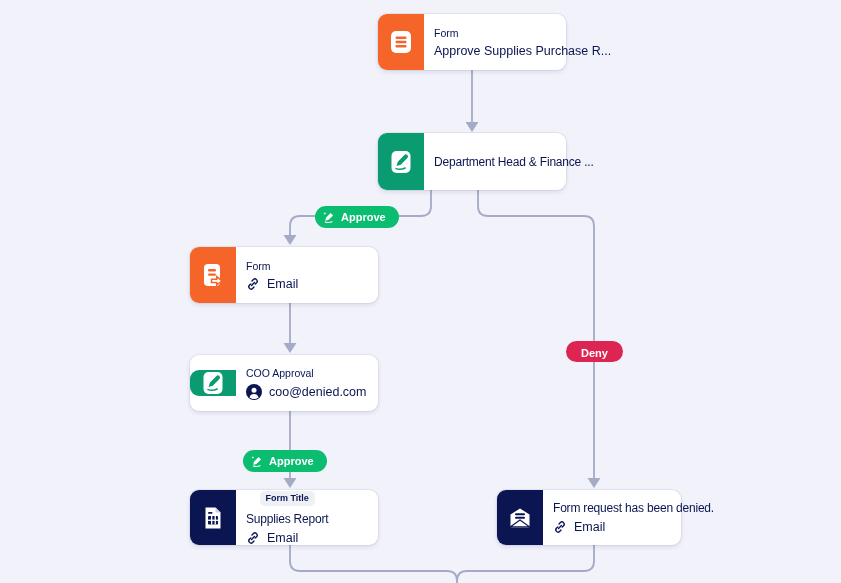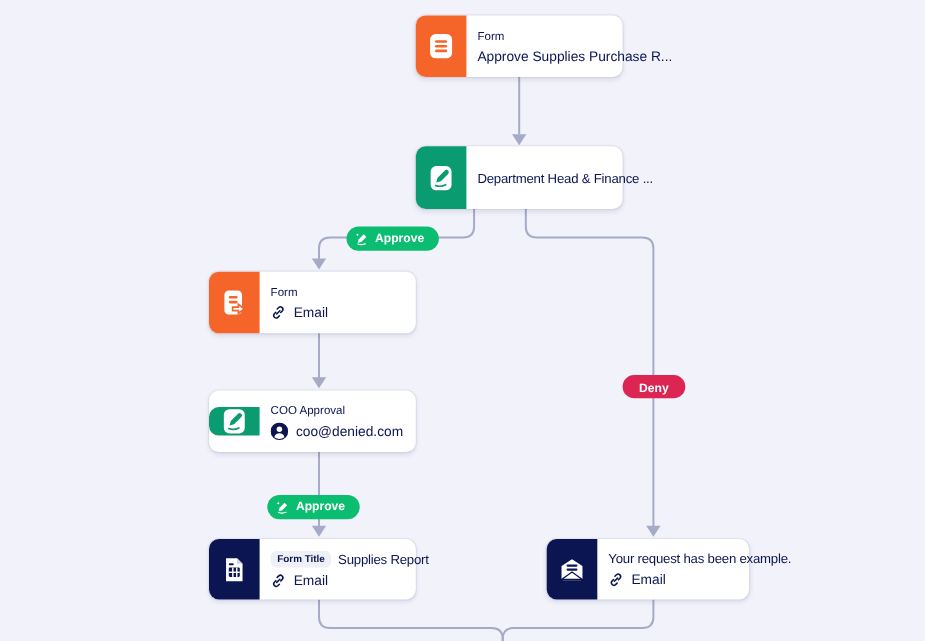--- a/index.html
+++ b/index.html
@@ -24,21 +24,21 @@
   .icon-panel.green  { background:var(--green); }
   .icon-panel.navy   { background:var(--navy); }
   .content {
     display:flex; flex-direction:column; justify-content:center;
     padding:0 8px 0 10px; gap:5px; min-width:0;
   }
   .title { font-size:10.5px; font-weight:normal; color:var(--navy); white-space:nowrap; }
   .title.long { font-size:12px; letter-spacing:-0.2px; }
   .subtitle { font-size:12.5px; color:var(--navy); white-space:nowrap; }
   .row { display:flex; align-items:center; gap:7px; font-size:12.5px; color:var(--navy); white-space:nowrap; }
-  .title-row { display:flex; align-items:flex-end; gap:6px; white-space:nowrap; }
+  .title-row { display:flex; align-items:center; gap:6px; white-space:nowrap;flex-direction:column; }
   .pill {
     background:var(--pill-bg); border-radius:5px; padding:2.5px 6px;
     font-size:9px; font-weight:600; color:var(--navy);
   }
   .avatars { display:flex; }
   .avatar {
     width:18px; height:18px; border-radius:50%; background:var(--avatar-bg);
     color:#333d6e; font-size:8px; font-weight:bold;
     display:flex; align-items:center; justify-content:center;
   }
@@ -185,21 +185,21 @@
   <div class="node" style="left:497px; top:490px; width:184px; height:55px;">
     <div class="icon-panel navy">
       <svg width="26" height="26" viewBox="0 0 26 26">
         <path d="M3.5 9.5 L13 3.5 L22.5 9.5 V21 a1.5 1.5 0 0 1 -1.5 1.5 H5 a1.5 1.5 0 0 1 -1.5 -1.5 Z" class="f-white"></path>
         <rect x="8" y="8.2" width="10" height="2" rx="1" class="f-navy"></rect>
         <rect x="8" y="11.8" width="10" height="2" rx="1" class="f-navy"></rect>
         <path d="M3.5 21.8 L13 15 L22.5 21.8 Z" class="f-white" style="stroke:var(--navy); stroke-width:1.2;"></path>
       </svg>
     </div>
     <div class="content">
-      <div class="title long">Your request has been example.</div>
+      <div class="title long">Form request has been denied.</div>
       <div class="row">
         <svg width="14" height="14" viewBox="0 0 24 24" class="s-navy" style="stroke-width:2.4; stroke-linecap:round;">
           <path d="M9.5 14.5 l5 -5"></path>
           <path d="M8.2 11.8 l-2.4 2.4 a3.9 3.9 0 0 0 5.5 5.5 l2.4 -2.4"></path>
           <path d="M15.8 12.2 l2.4 -2.4 a3.9 3.9 0 0 0 -5.5 -5.5 l-2.4 2.4"></path>
         </svg>
         <span>Email</span>
       </div>
     </div>
   </div>

